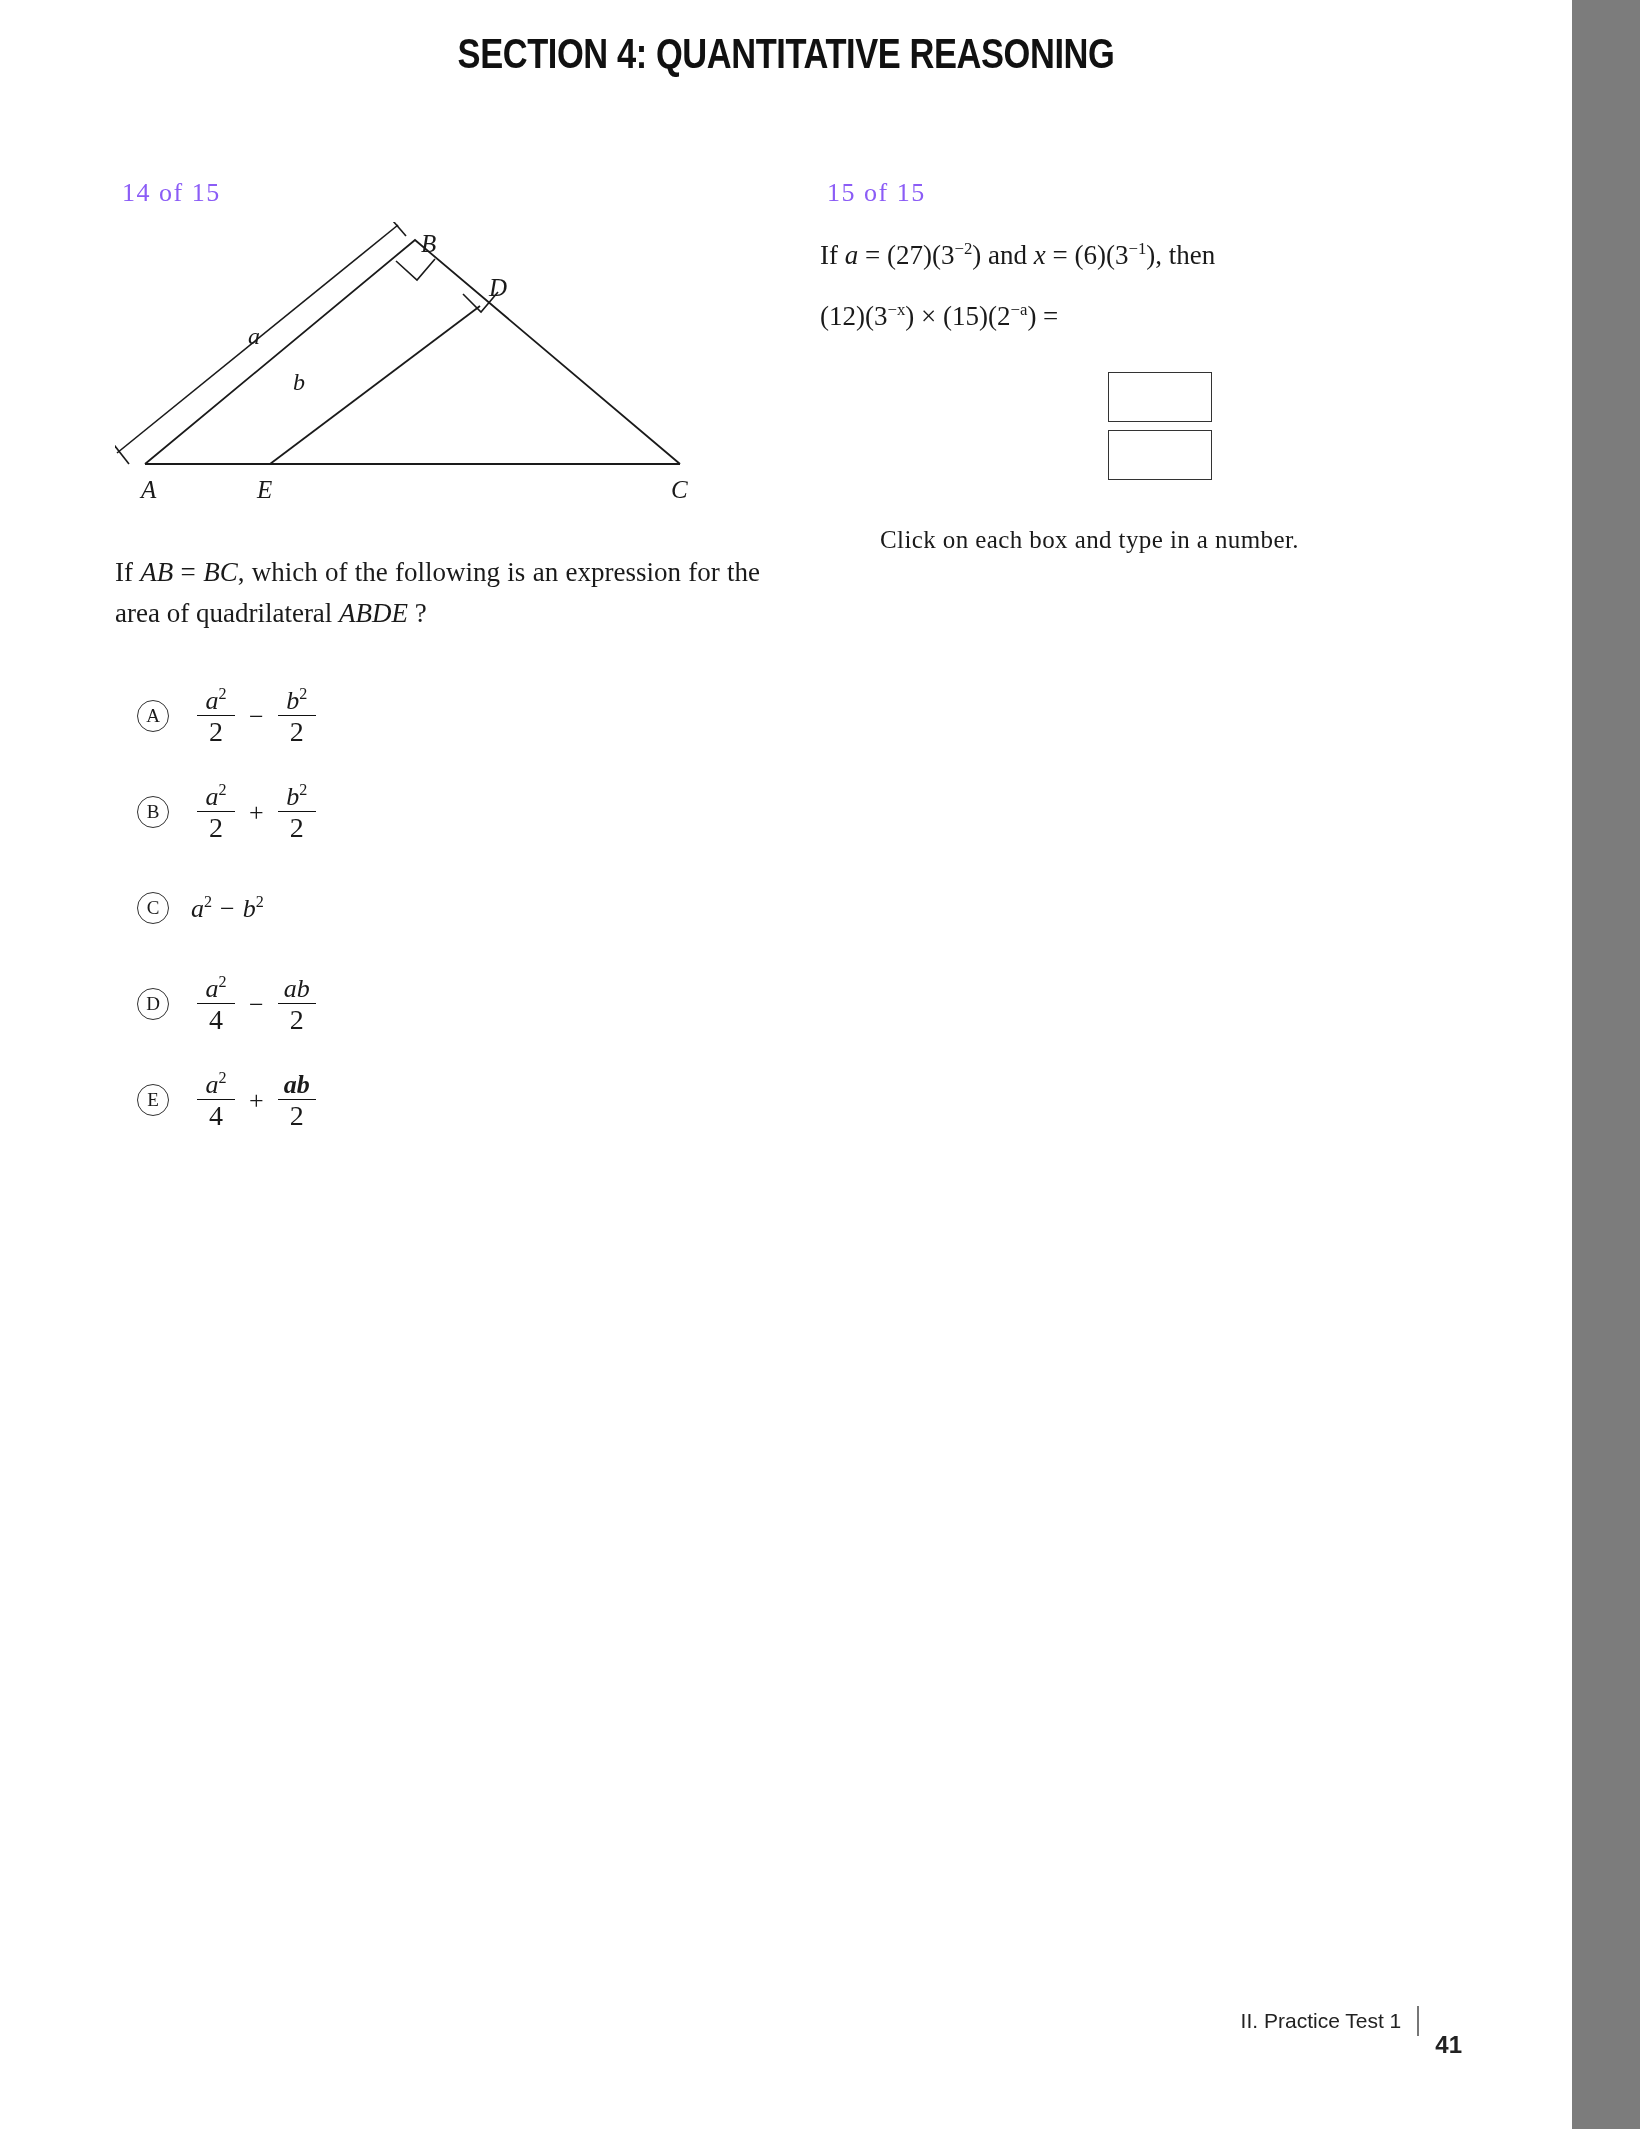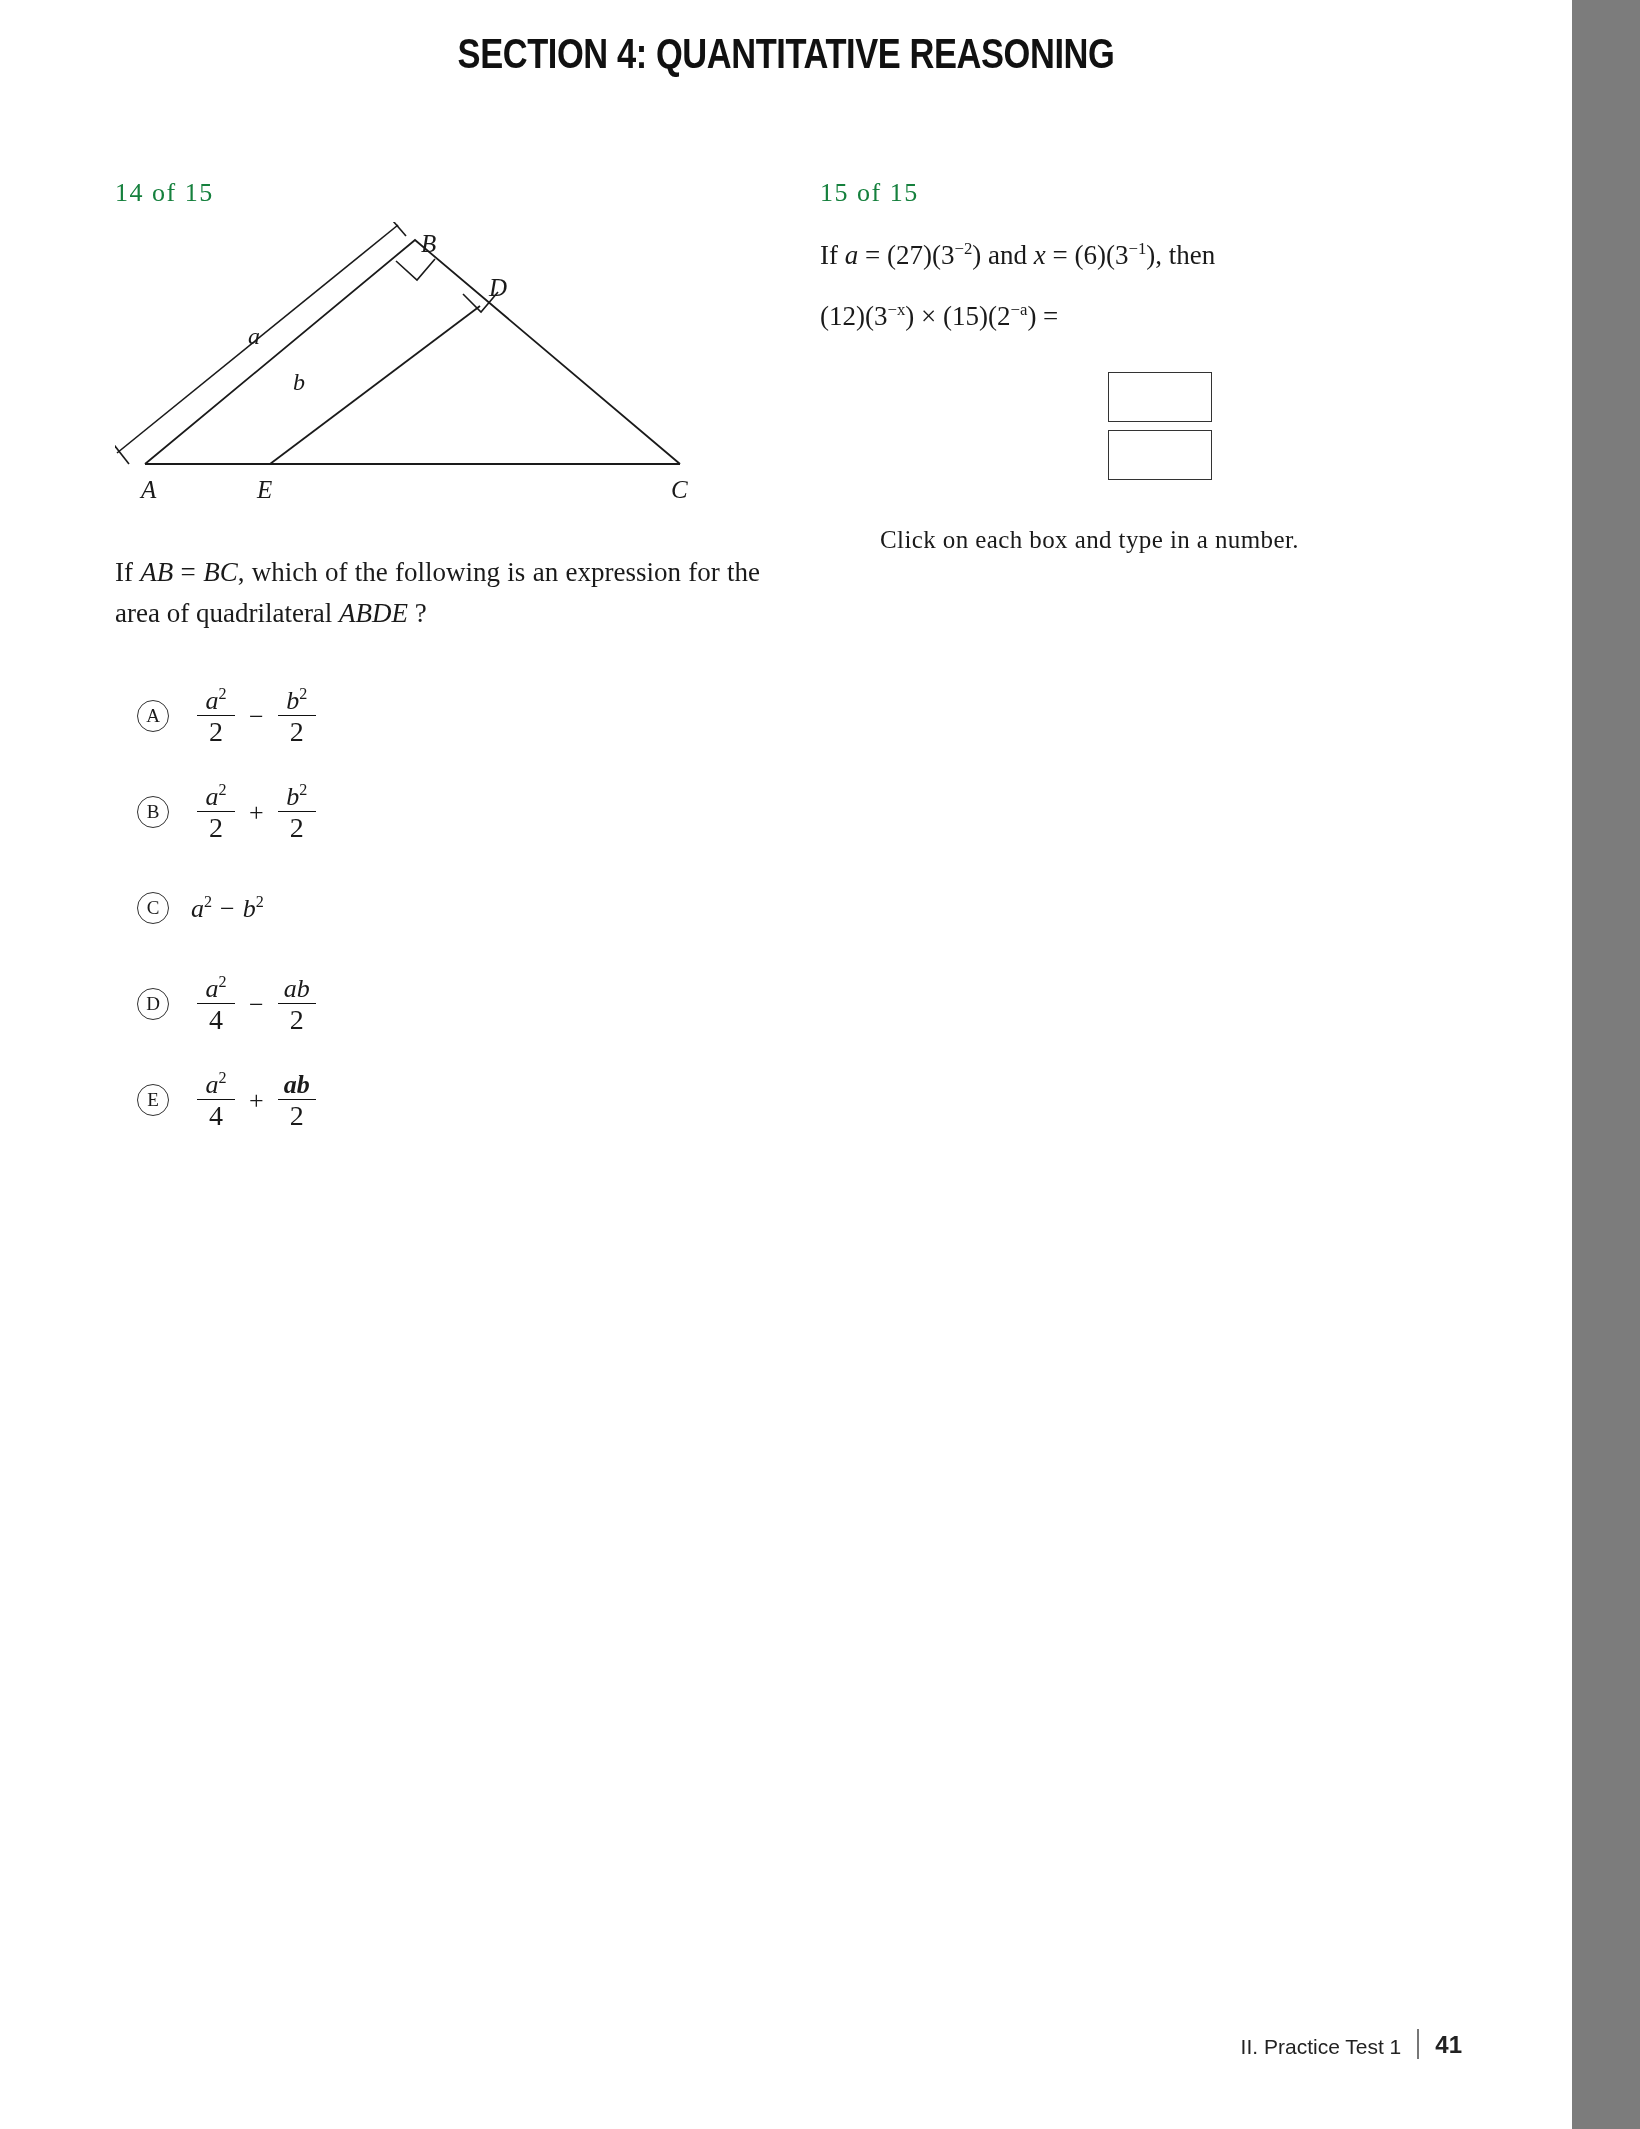--- a/index.html
+++ b/index.html
@@ -24,21 +24,21 @@
     font-weight:bold;
     font-size:42px;
     letter-spacing:-0.5px;
     transform:scaleX(0.82);
     transform-origin:center top;
     color:#111;
   }
   
   .col-left{position:absolute;left:115px;top:178px;width:640px;}
   .col-right{position:absolute;left:820px;top:178px;width:640px;}
-  .qnum{font-size:26px;letter-spacing:1.5px;color:#15803d;}
+  .qnum{font-size:26px;letter-spacing:1.5px;color:#8b5cf6;margin-left:7px;}
 
   .figure-wrap{position:relative;width:640px;height:290px;margin-top:14px;}
   .figure-wrap svg{position:absolute;left:0;top:0;}
 
   .qtext{
     font-size:27px;line-height:1.5;margin-top:40px;width:645px;
     text-align:justify;
   }
   .mi{font-style:italic;font-family:"Liberation Serif",serif;}
 
@@ -67,21 +67,21 @@
   }
   .gridbox.second{margin-top:8px;}
   .instr{
     margin-top:42px;font-size:25px;line-height:1.45;text-align:left;
     width:640px;margin-left:60px;letter-spacing:0.4px;
   }
 
   
   .footer{
     position:absolute;right:110px;bottom:70px;
-    display:flex;align-items:flex-end;
+    display:flex;align-items:center;
     font-family:"Liberation Sans", sans-serif;
     font-size:21px;color:#222;
   }
   .footer .sep{width:2px;height:30px;background:#777;margin:0 16px;}
   .footer .pg{font-weight:bold;font-size:24px;margin-top:48px;}
 </style>
 </head>
 <body>
 
 <div class="page">

